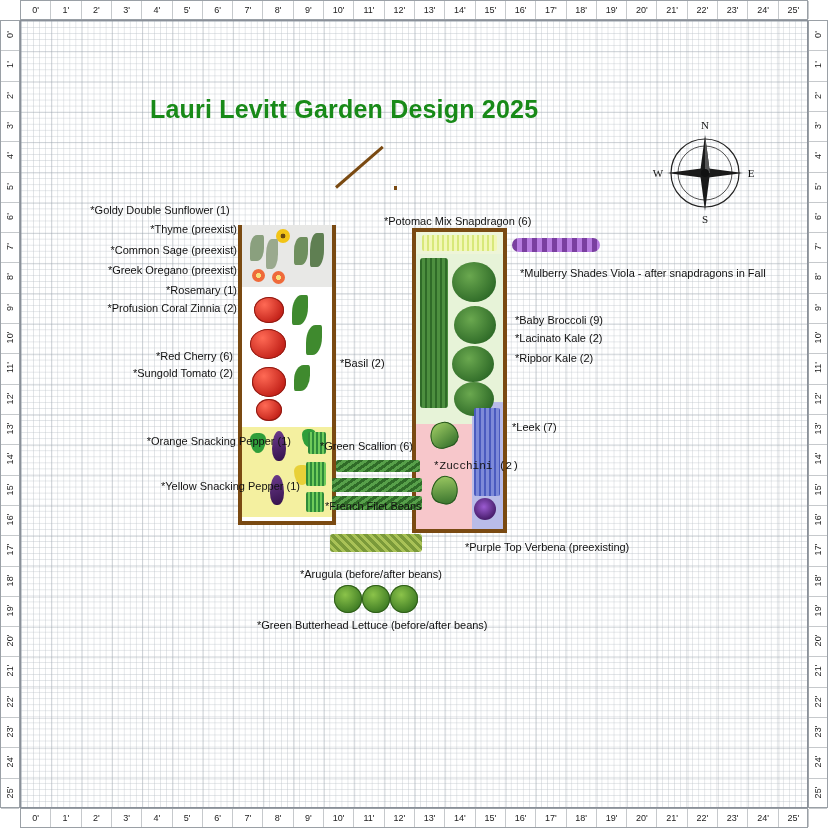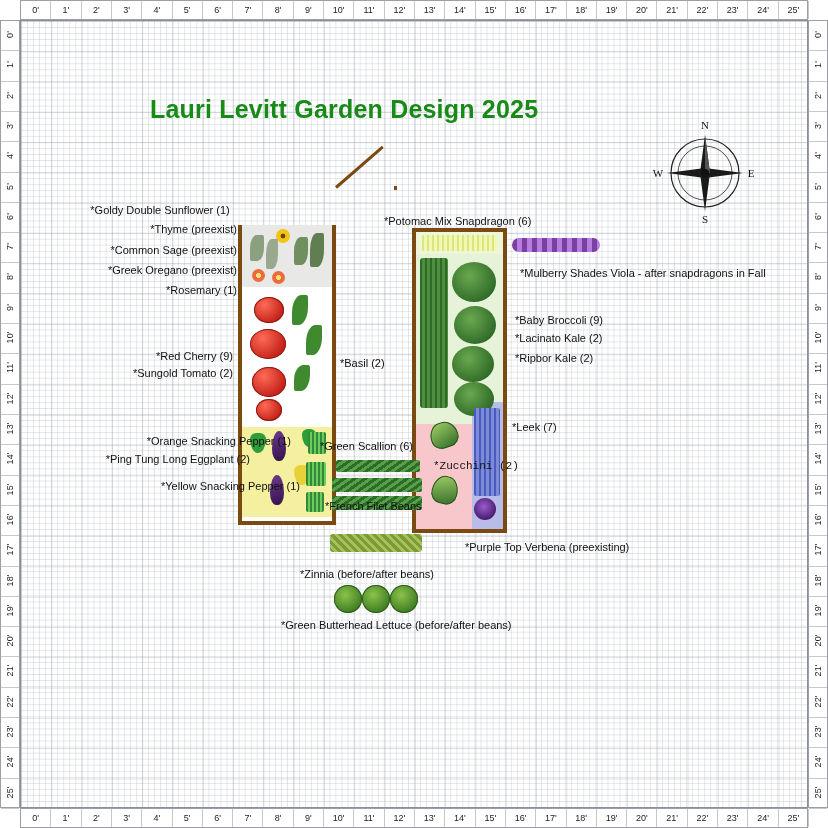--- a/index.html
+++ b/index.html
@@ -396,31 +396,31 @@
 
   <div class="plant lettuce" style="left:334px;top:585px;width:28px;height:28px;"></div>
   <div class="plant lettuce" style="left:362px;top:585px;width:28px;height:28px;"></div>
   <div class="plant lettuce" style="left:390px;top:585px;width:28px;height:28px;"></div>
 
   <div class="lbl r" style="left:0;top:204px;width:320px;text-align:center;">*Goldy Double Sunflower (1)</div>
   <div class="lbl r" style="left:0;top:244px;width:237px;">*Common Sage (preexist)</div>
   <div class="lbl r" style="left:0;top:223px;width:237px;">*Thyme (preexist)</div>
   <div class="lbl r" style="left:0;top:264px;width:237px;">*Greek Oregano (preexist)</div>
   <div class="lbl r" style="left:0;top:284px;width:237px;">*Rosemary (1)</div>
-  <div class="lbl r" style="left:0;top:350px;width:233px;">*Red Cherry (9)</div>
+  <div class="lbl r" style="left:0;top:302px;width:237px;">*Profusion Coral Zinnia (2)</div>
+  <div class="lbl r" style="left:0;top:350px;width:233px;">*Red Cherry (6)</div>
   <div class="lbl r" style="left:0;top:367px;width:233px;">*Sungold Tomato (2)</div>
   <div class="lbl r" style="left:0;top:435px;width:291px;">*Orange Snacking Pepper (1)</div>
-  <div class="lbl r" style="left:0;top:453px;width:250px;">*Ping Tung Long Eggplant (2)</div>
   <div class="lbl r" style="left:0;top:480px;width:300px;">*Yellow Snacking Pepper (1)</div>
 
   <div class="lbl" style="left:340px;top:357px;">*Basil (2)</div>
   <div class="lbl" style="left:320px;top:440px;">*Green Scallion (6)</div>
   <div class="lbl" style="left:325px;top:500px;">*French Filet Beans</div>
-  <div class="lbl" style="left:300px;top:568px;">*Zinnia (before/after beans)</div>
-  <div class="lbl" style="left:257px;top:619px;margin-left:24px;">*Green Butterhead Lettuce (before/after beans)</div>
+  <div class="lbl" style="left:300px;top:568px;">*Arugula (before/after beans)</div>
+  <div class="lbl" style="left:257px;top:619px;">*Green Butterhead Lettuce (before/after beans)</div>
 
   <div class="lbl" style="left:384px;top:215px;">*Potomac Mix Snapdragon (6)</div>
   <div class="lbl" style="left:520px;top:267px;">*Mulberry Shades Viola - after snapdragons in Fall</div>
   <div class="lbl" style="left:515px;top:314px;">*Baby Broccoli (9)</div>
   <div class="lbl" style="left:515px;top:332px;">*Lacinato Kale (2)</div>
   <div class="lbl" style="left:515px;top:352px;text-align:center;">*Ripbor Kale (2)</div>
   <div class="lbl" style="left:512px;top:421px;">*Leek (7)</div>
   <div class="lbl" style="left:433px;top:460px;font-family:Liberation Mono, monospace;">*Zucchini (2)</div>
   <div class="lbl" style="left:465px;top:541px;">*Purple Top Verbena (preexisting)</div>
 

